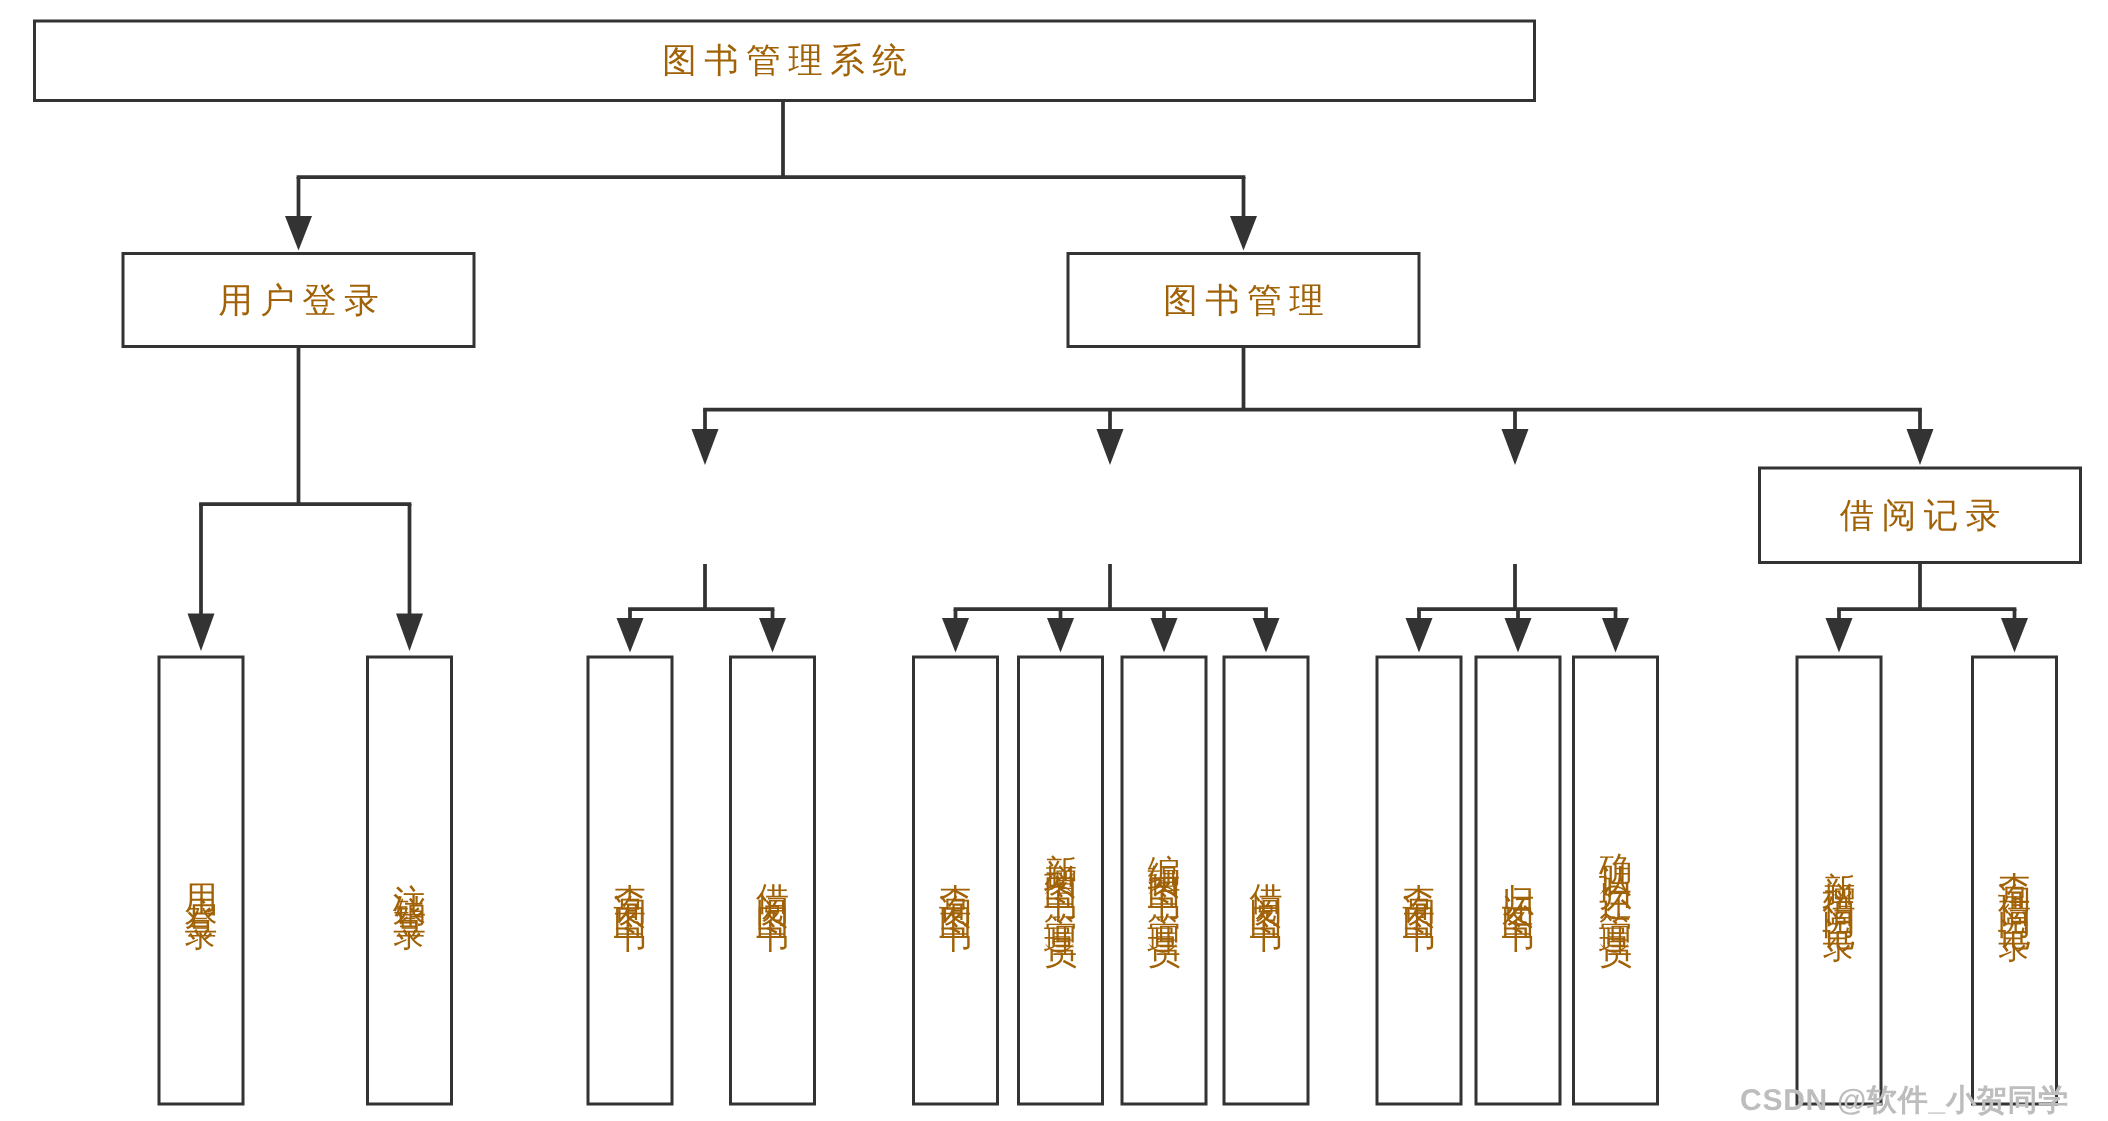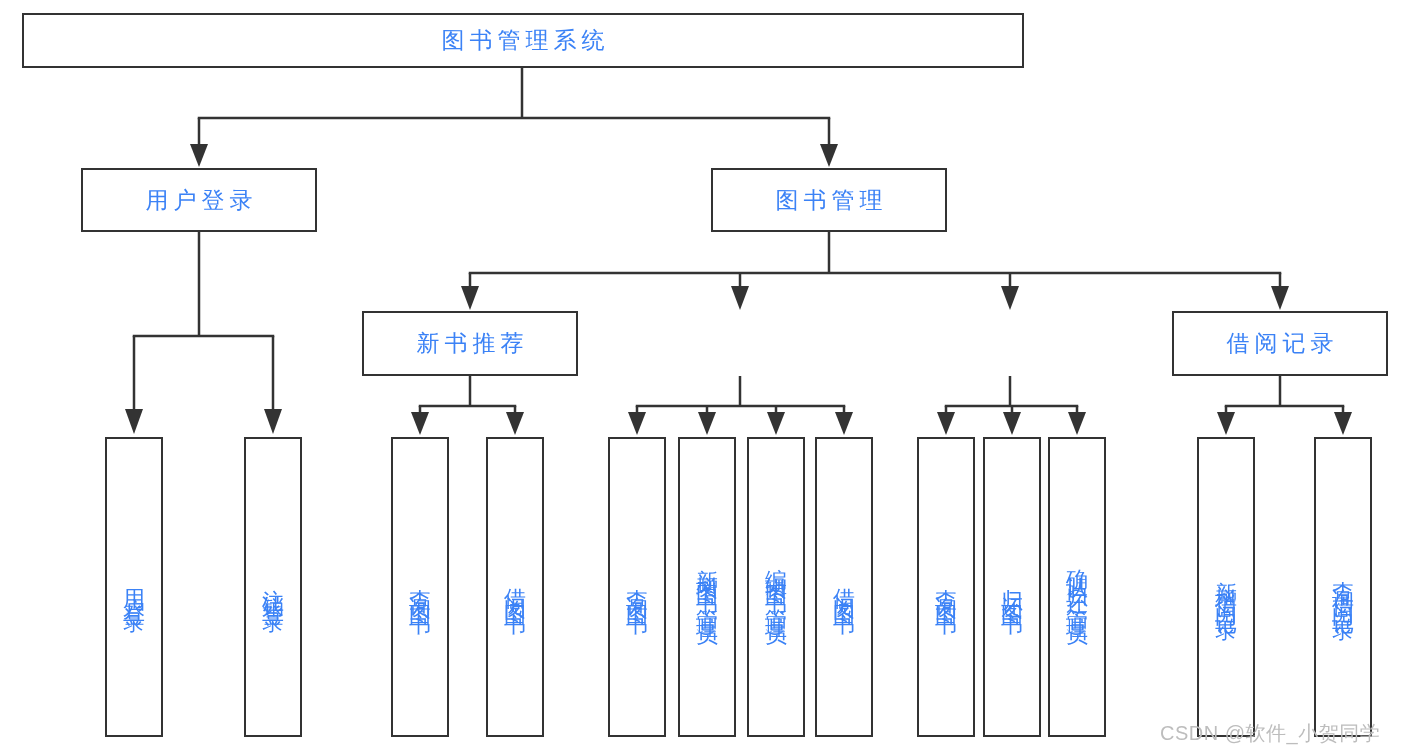--- a/index.html
+++ b/index.html
@@ -12,21 +12,21 @@
   }
   #connectors{position:absolute;left:0;top:0;width:1405px;height:747px;}
   .box{
     position:absolute;
     box-sizing:border-box;
     border:2.5px solid #333333;
     background:#ffffff;
     display:flex;
     align-items:center;
     justify-content:center;
-    color:#3b82f6;
+    color:#a16207;
   }
   .box.h span{
     font-size:23px;
     letter-spacing:5px;
     white-space:nowrap;
     text-indent:5px; 
   }
   .box.v span{
     writing-mode:vertical-rl;
     text-orientation:mixed;
@@ -38,20 +38,21 @@
   .leaf{top:437px;width:58px;height:300px;}
   .lvl3{top:311px;width:216px;height:65px;}
   .lvl2{top:168px;width:236px;height:64px;}
   #watermark{
     position:absolute;
     left:1160px;top:720px;
     font-size:20px;
     color:#bdbdbd;
     white-space:nowrap;
     letter-spacing:0.5px;
+    font-weight:bold;
   }
 </style>
 </head>
 <body>
 
 <div id="stage">
 
   <svg id="connectors" viewBox="0 0 1405 747" xmlns="http://www.w3.org/2000/svg">
     <g stroke="#333333" stroke-width="2.5" fill="#333333">
 
@@ -134,23 +135,20 @@
     <span>图书管理系统</span>
   </div>
 
   <div class="box h lvl2" style="left:81px">
     <span>用户登录</span>
   </div>
   <div class="box h lvl2" style="left:711px">
     <span>图书管理</span>
   </div>
 
-  <div class="box h lvl3" style="left:362px">
-    <span>新书推荐</span>
-  </div>
   <div class="box h lvl3" style="left:1172px">
     <span>借阅记录</span>
   </div>
 
   <div class="box v leaf" style="left:105px">
     <span>用户登录</span>
   </div>
   <div class="box v leaf" style="left:244px">
     <span>注销登录</span>
   </div>

